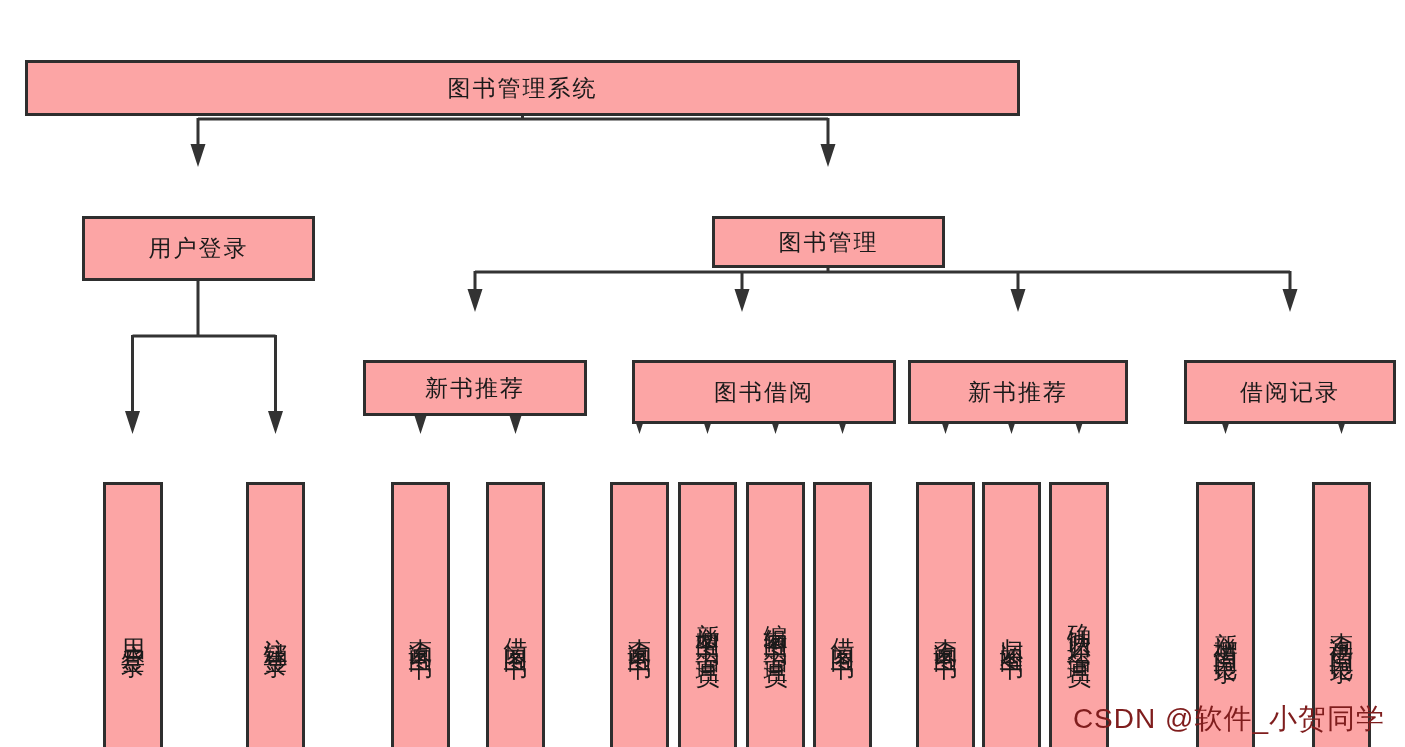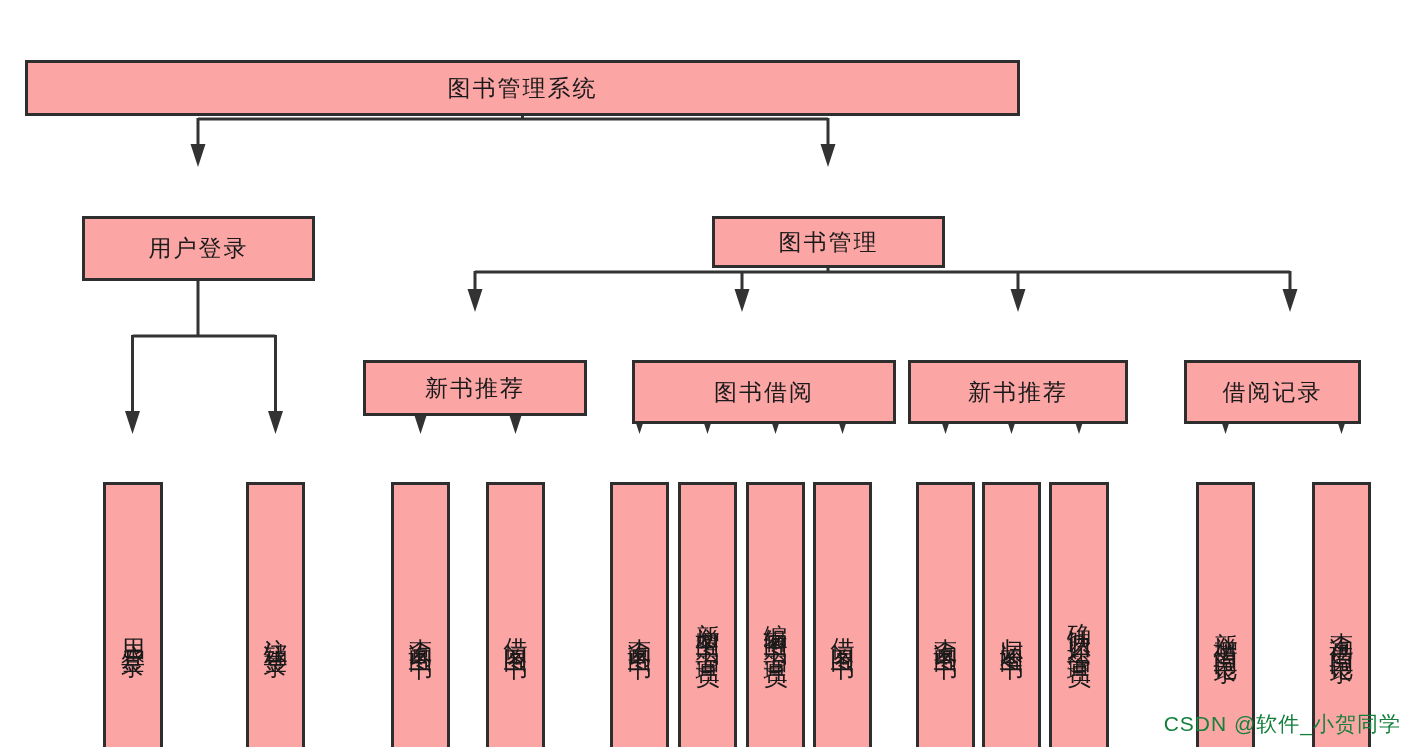--- a/index.html
+++ b/index.html
@@ -26,24 +26,24 @@
   .hbox { font-size:23px; letter-spacing:2px; white-space:nowrap; }
   .vbox {
     font-size:24px;
     letter-spacing:6px;
     writing-mode:vertical-rl;
     text-orientation:mixed;
     line-height:1;
   }
   .watermark {
     position:absolute;
-    right:4px; bottom:9px;
-    font-size:21px;
+    right:20px; bottom:9px;
+    font-size:28px;
     letter-spacing:1px;
-    color:#15803d;
+    color:#7f1d1d;
     white-space:nowrap;
   }
 </style>
 </head>
 <body>
 
 <div id="stage">
 
   <svg id="wires" viewBox="0 0 1405 747" xmlns="http://www.w3.org/2000/svg">
     <path fill="none" stroke="#333333" stroke-width="3" d="
@@ -84,21 +84,21 @@
   </svg>
 
   <div class="box hbox" style="left:25px;top:12px;width:995px;height:56px">图书管理系统</div>
 
   <div class="box hbox" style="left:82px;top:168px;width:233px;height:65px">用户登录</div>
   <div class="box hbox" style="left:712px;top:168px;width:233px;height:52px">图书管理</div>
 
   <div class="box hbox" style="left:363px;top:312px;width:224px;height:56px">新书推荐</div>
   <div class="box hbox" style="left:632px;top:312px;width:264px;height:64px">图书借阅</div>
   <div class="box hbox" style="left:908px;top:312px;width:220px;height:64px">新书推荐</div>
-  <div class="box hbox" style="left:1184px;top:312px;width:177px;height:64px">借阅记录</div>
+  <div class="box hbox" style="left:1184px;top:312px;width:212px;height:64px">借阅记录</div>
 
   <div class="box vbox" style="left:103px;top:434px;width:60px;height:298px">用户登录</div>
   <div class="box vbox" style="left:246px;top:434px;width:59px;height:298px">注销登录</div>
 
   <div class="box vbox" style="left:391px;top:434px;width:59px;height:298px">查询图书</div>
   <div class="box vbox" style="left:486px;top:434px;width:59px;height:298px">借阅图书</div>
 
   <div class="box vbox" style="left:610px;top:434px;width:59px;height:298px">查询图书</div>
   <div class="box vbox" style="left:678px;top:434px;width:59px;height:298px">新增图书（管理员）</div>
   <div class="box vbox" style="left:746px;top:434px;width:59px;height:298px">编辑图书（管理员）</div>

